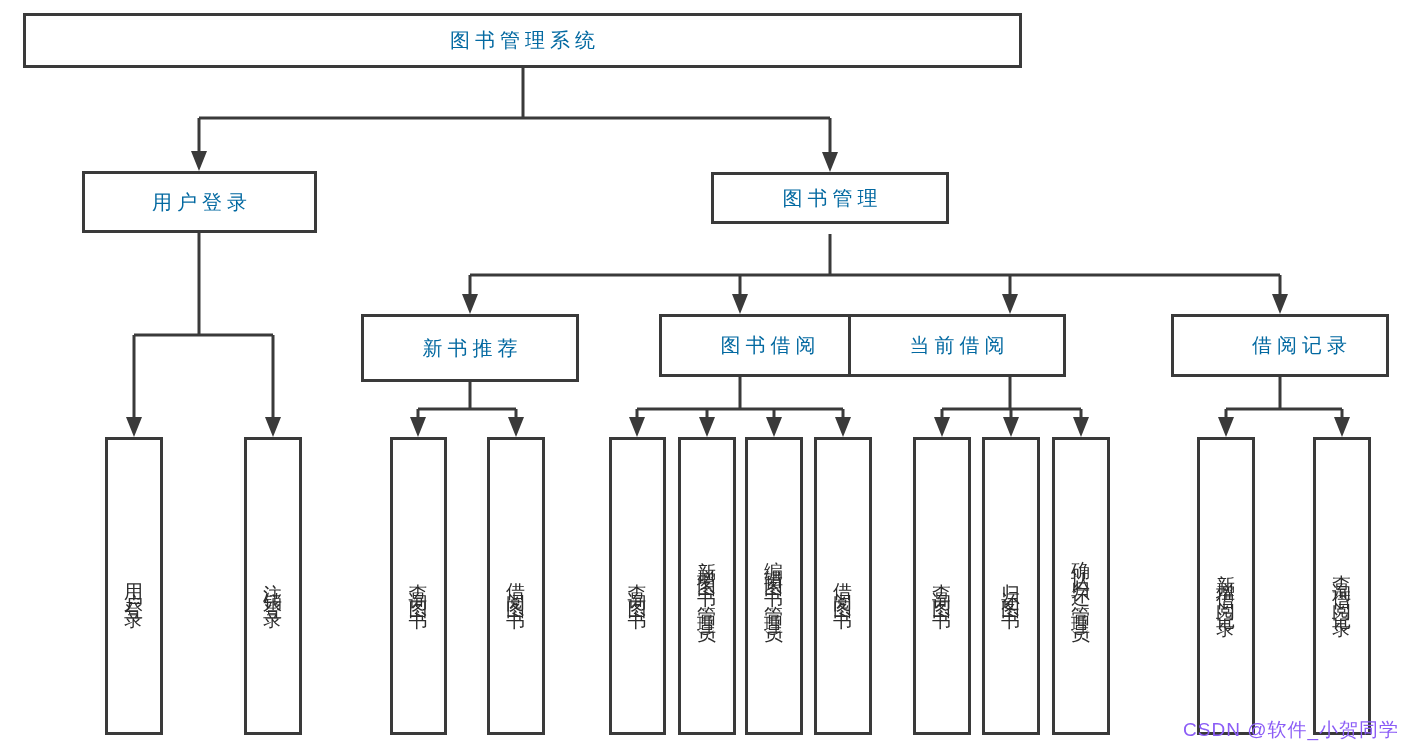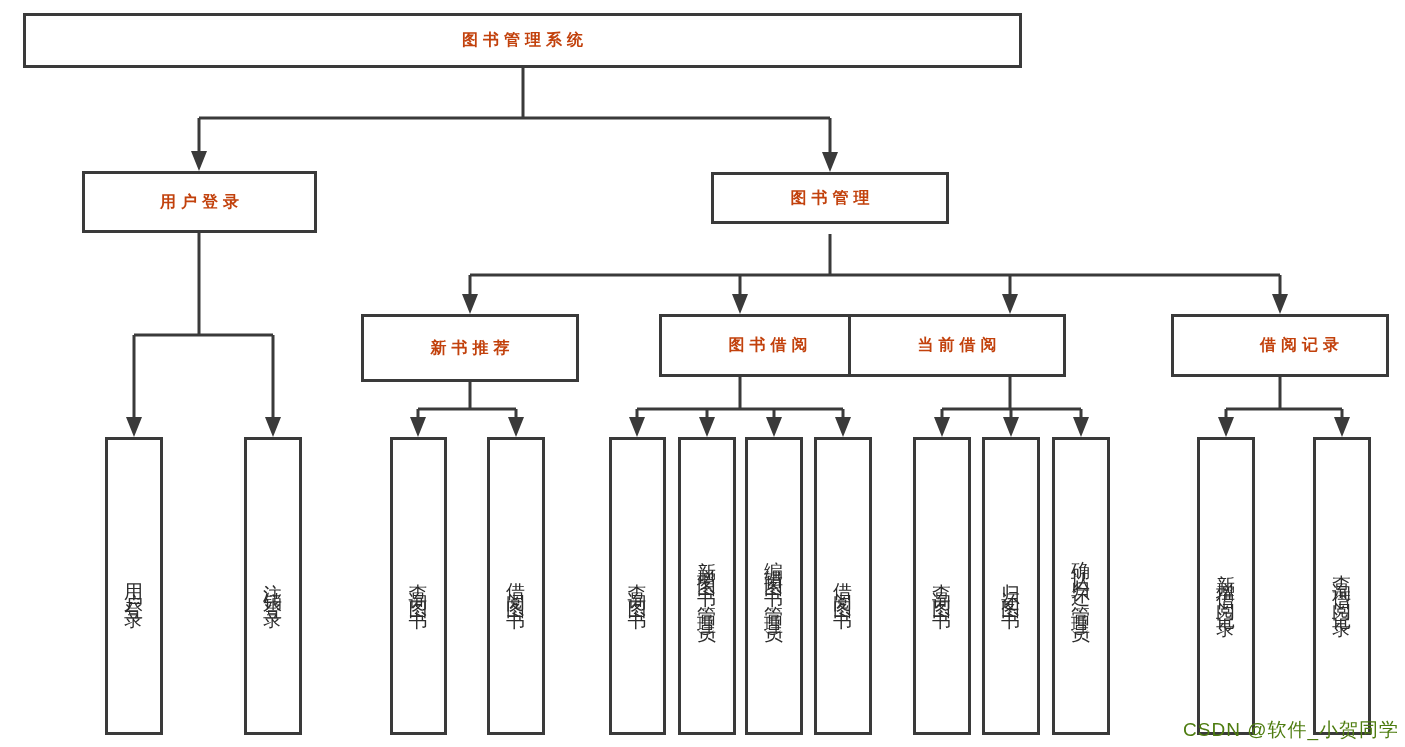--- a/index.html
+++ b/index.html
@@ -1,24 +1,24 @@
 <!DOCTYPE html>
 <html><head>
 <meta charset="utf-8">
 <style>
   html,body{margin:0;padding:0;background:#ffffff;}
   .canvas{position:relative;width:1405px;height:747px;background:#ffffff;overflow:hidden;
           font-family:"Liberation Sans",sans-serif;}
   .wires{position:absolute;left:0;top:0;}
   .bh,.bv{position:absolute;box-sizing:border-box;border:3px solid #3a3a3a;background:#ffffff;
           display:flex;align-items:center;justify-content:center;}
-  .bh .lbl{font-size:16px;letter-spacing:5px;text-indent:5px;color:#c2410c;white-space:nowrap;font-weight:bold;}
+  .bh .lbl{font-size:20px;letter-spacing:5px;text-indent:5px;color:#0369a1;white-space:nowrap;}
   .bv .lbl{writing-mode:vertical-rl;text-orientation:mixed;font-size:19px;letter-spacing:9px;
            color:#2b2b2b;line-height:1;}
-  .watermark{position:absolute;right:6px;bottom:4px;font-size:19px;color:#4d7c0f;
+  .watermark{position:absolute;right:6px;bottom:4px;font-size:19px;color:#8b5cf6;
              letter-spacing:1px;z-index:3;white-space:nowrap;}
 </style>
 </head>
 <body>
 
 <div class="canvas">
 
   <svg class="wires" width="1405" height="747" viewBox="0 0 1405 747" aria-hidden="true">
     <path fill="none" stroke="#3a3a3a" stroke-width="3" d="M523 68 V118 M199 118 H830 M199 118 V156 M830 118 V156
              M199 233 V335 M134 335 H273 M134 335 V423 M273 335 V423

